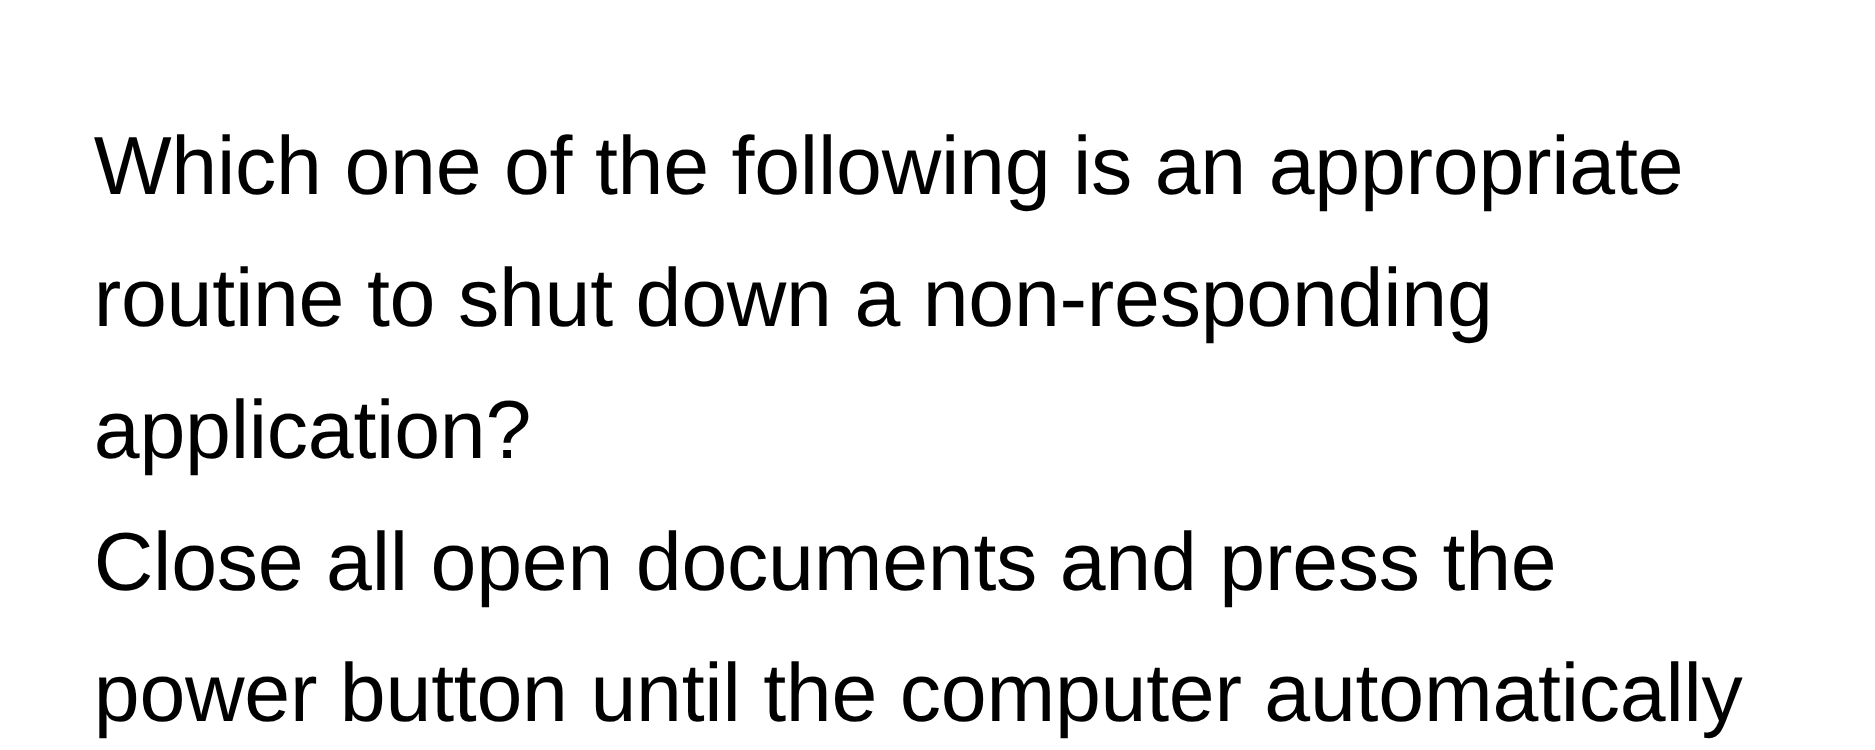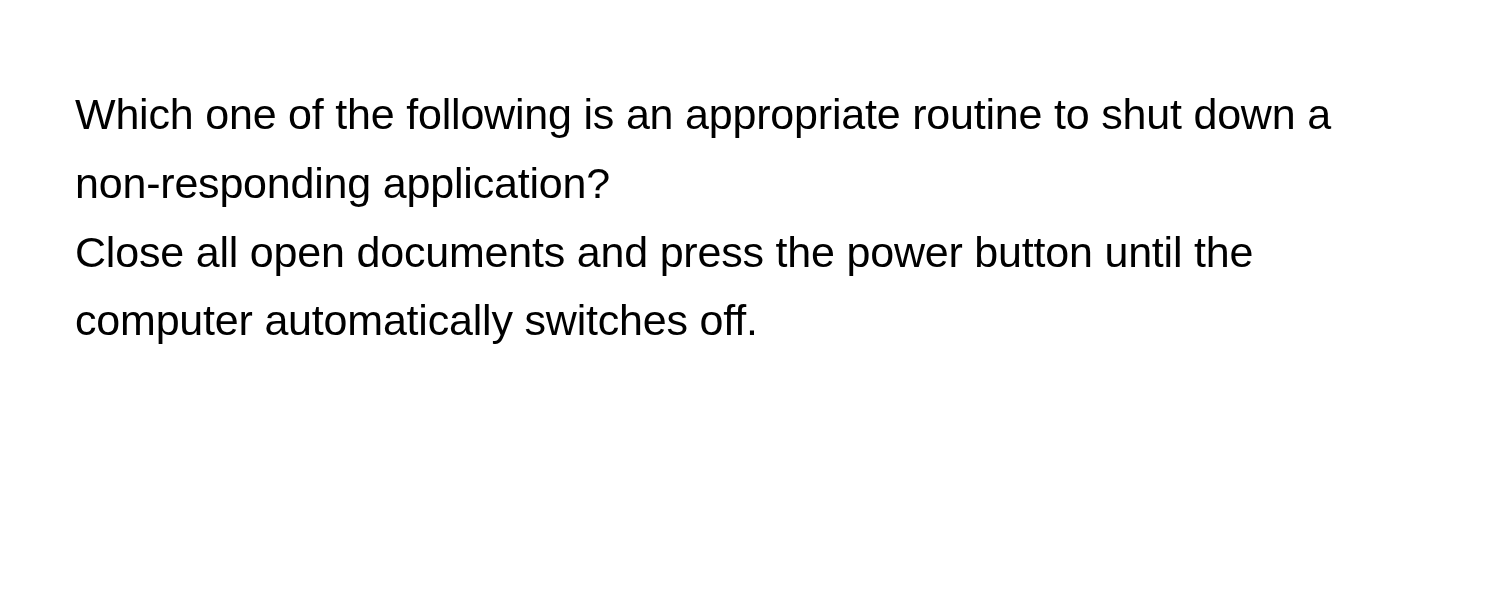--- a/index.html
+++ b/index.html
@@ -10,21 +10,21 @@
     body {
       width: 1500px;
       height: 600px;
       background: #ffffff;
       font-family: -apple-system, BlinkMacSystemFont, "Segoe UI", Helvetica, Arial, sans-serif;
       padding: 80px 75px 60px 75px;
       display: flex;
       flex-direction: column;
     }
     .text-block {
-      font-size: 43px;
+      font-size: 66px;
       line-height: 1.6;
       color: #000000;
       font-weight: 400;
       letter-spacing: -0.2px;
     }
     .question {
       margin-bottom: 0;
     }
     .answer {
       margin-top: 0;

